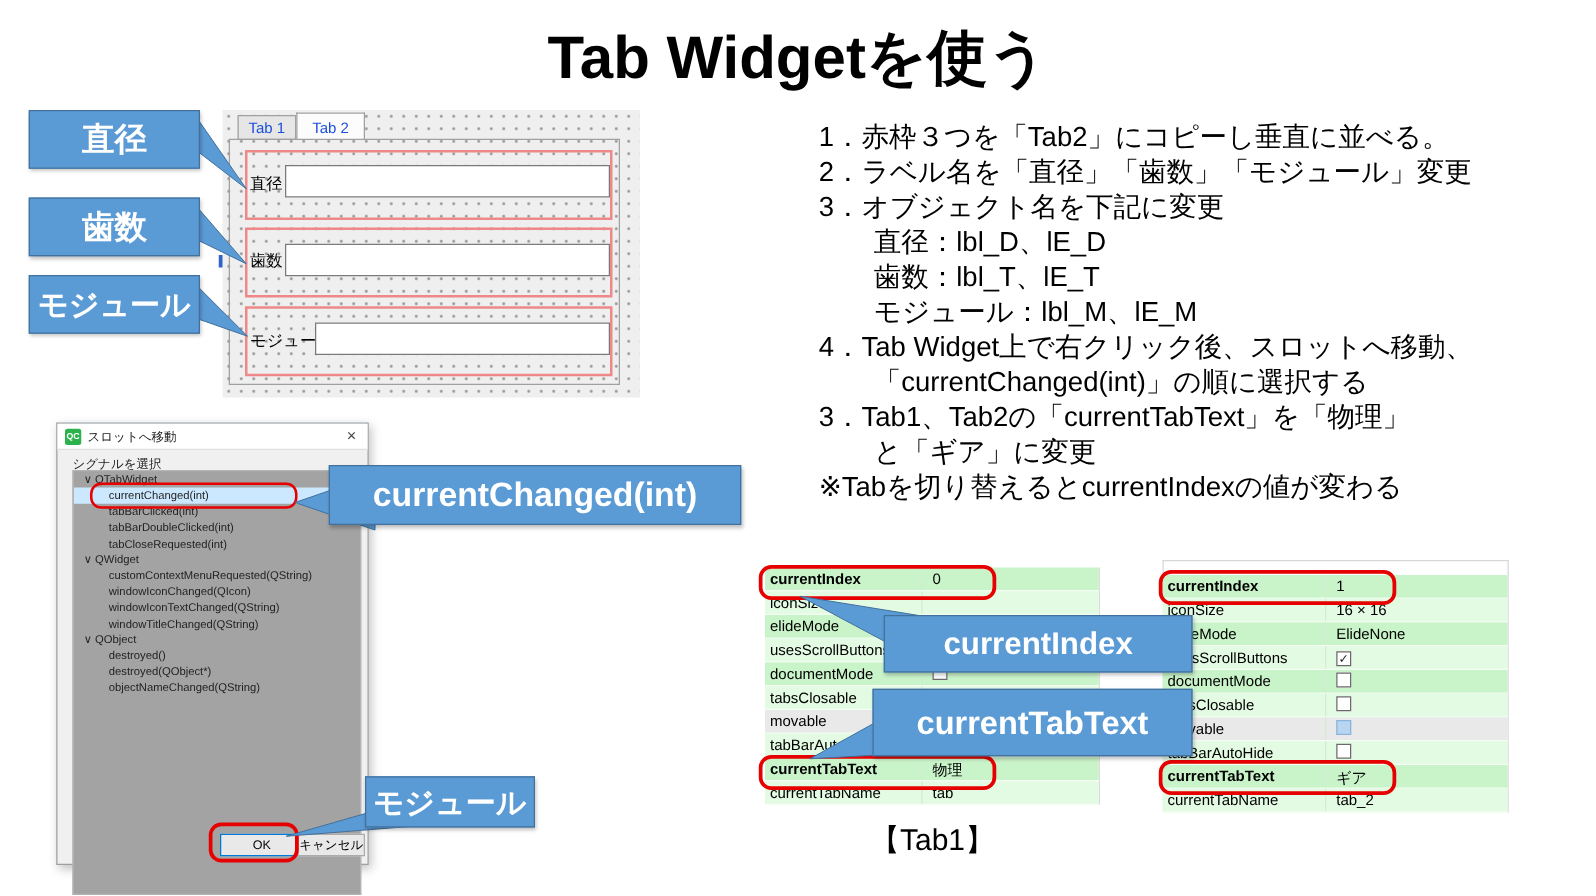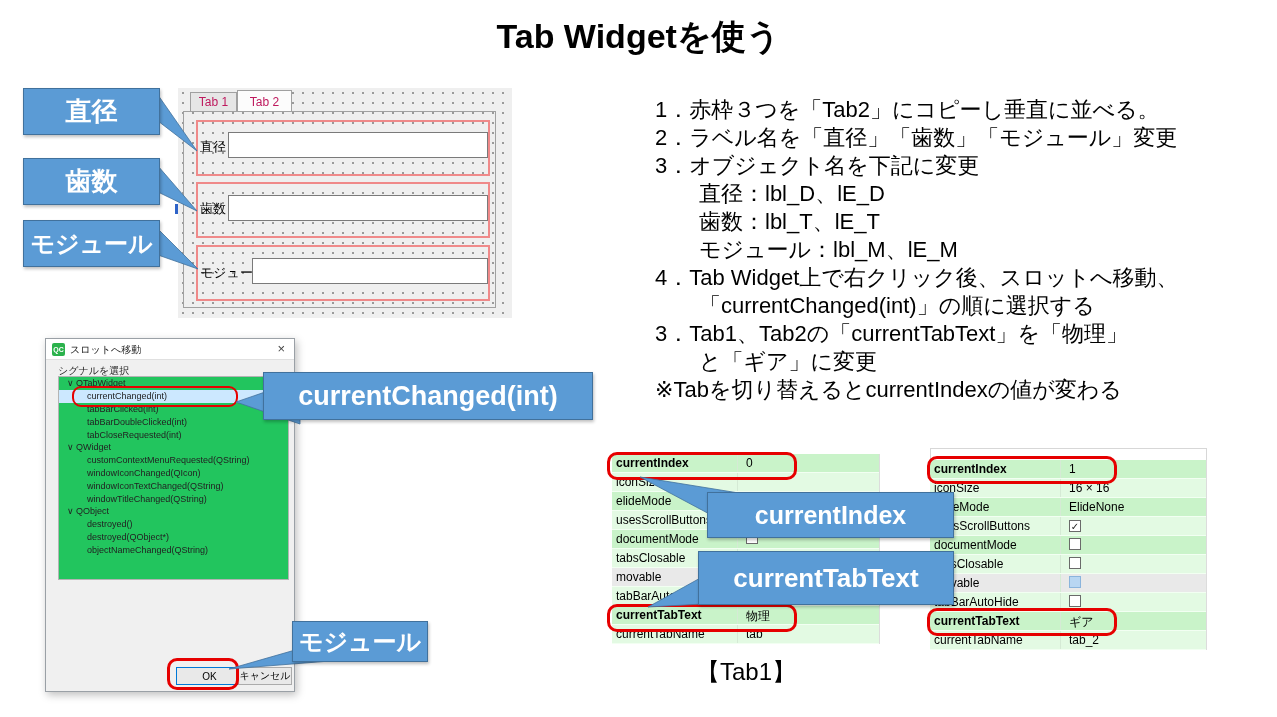--- a/index.html
+++ b/index.html
@@ -1,21 +1,21 @@
 <!DOCTYPE html>
 <html><head>
 <meta charset="utf-8">
 <style>
   * { margin:0; padding:0; box-sizing:border-box; }
   html,body { width:1277px; height:717px; overflow:hidden; background:#fff; }
   body { font-family:"Liberation Sans","DejaVu Sans",sans-serif; }
   .slide { position:relative; width:1277px; height:717px; background:#fff; }
 
   .title { position:absolute; top:14px; left:0; width:1277px; text-align:center;
-           font-size:34px; font-weight:800; color:#000; letter-spacing:0; }
+           font-size:48px; font-weight:800; color:#000; letter-spacing:0; }
 
   
   .callout { position:absolute; background:#5b9bd5; border:1px solid #41719c;
              color:#fff; font-weight:bold; display:flex; align-items:center;
              justify-content:center; box-shadow:1px 2px 3px rgba(0,0,0,.25); z-index:7; }
   .c1 { left:23px;  top:88px;  width:137px; height:47px; font-size:26px; }
   .c2 { left:23px;  top:158px; width:137px; height:47px; font-size:26px; }
   .c3 { left:23px;  top:220px; width:137px; height:47px; font-size:24px; }
   .c4 { left:263px; top:372px; width:330px; height:48px; font-size:27px; }
   .c5 { left:707px; top:492px; width:247px; height:46px; font-size:25px; }
@@ -25,21 +25,21 @@
   .tails { position:absolute; left:0; top:0; width:1277px; height:717px;
            z-index:6; pointer-events:none; }
 
   
   .form { position:absolute; left:178px; top:88px; width:334px; height:230px;
           background-color:#efefef;
           background-image:radial-gradient(circle,#9a9a9a 1px,transparent 1.2px);
           background-size:10px 10px; z-index:1; }
   .tabpage { position:absolute; left:5px; top:23px; width:313px; height:197px;
              border:1px solid #a0a0a0; }
-  .tab { position:absolute; font-size:12px; color:#be185d; display:flex;
+  .tab { position:absolute; font-size:12px; color:#1d4ed8; display:flex;
          align-items:center; justify-content:center; border:1px solid #a0a0a0; }
   .tab.inactive { left:12px; top:4px; width:47px; height:20px; background:#e6e6e6; }
   .tab.active   { left:59px; top:2px; width:55px; height:22px; background:#fcfcfc; border-bottom:none; }
   .redbox { position:absolute; left:18px; width:294px; height:56px;
             border:2px solid #ef8989; }
   .rb1 { top:32px; } .rb2 { top:94px; } .rb3 { top:157px; }
   .fld-label { position:absolute; font-size:13px; color:#000; }
   .fld-input { position:absolute; height:26px; background:#fff;
                border:1px solid #7a7a7a; }
   .handle { position:absolute; width:4px; height:10px; background:#2e63c8; }
@@ -49,22 +49,22 @@
          background:#f0f0f0; border:1px solid #9aa0a6;
          box-shadow:2px 3px 8px rgba(0,0,0,.25); z-index:2; }
   .dlg-titlebar { position:absolute; left:0; top:0; width:100%; height:21px;
                   background:#fff; border-bottom:1px solid #e0e0e0; }
   .dlg-icon { position:absolute; left:6px; top:4px; width:13px; height:13px;
               background:#2bb24c; color:#fff; font-size:7px; font-weight:bold;
               display:flex; align-items:center; justify-content:center; border-radius:2px; }
   .dlg-title { position:absolute; left:24px; top:4px; font-size:10px; color:#222; }
   .dlg-close { position:absolute; right:9px; top:2px; font-size:13px; color:#444; cursor:default; }
   .dlg-grouplabel { position:absolute; left:12px; top:25px; font-size:10px; color:#222; }
-  .dlg-list { position:absolute; left:12px; top:37px; width:231px; height:204px;
-              background:#22c55e; border:1px solid #b4b4b4; overflow:hidden; }
+  .dlg-list { position:absolute; left:12px; top:37px; width:231px; height:340px;
+              background:#a3a3a3; border:1px solid #b4b4b4; overflow:hidden; }
   .tree-row { position:relative; height:12.8px; font-size:9px; color:#222;
               display:flex; align-items:center; white-space:nowrap; }
   .tree-row.group { padding-left:8px; font-weight:normal; }
   .tree-row.leaf  { padding-left:28px; }
   .tree-row.selected { background:#cce8ff; }
   .dlg-btn { position:absolute; height:18px; font-size:10px; color:#000;
              display:flex; align-items:center; justify-content:center;
              background:#e9e9e9; }
   .btn-ok { left:130px; top:328px; width:67px; border:1px solid #0078d7; }
   .btn-cancel { left:192px; top:328px; width:54px; border:1px solid #ababab; }

